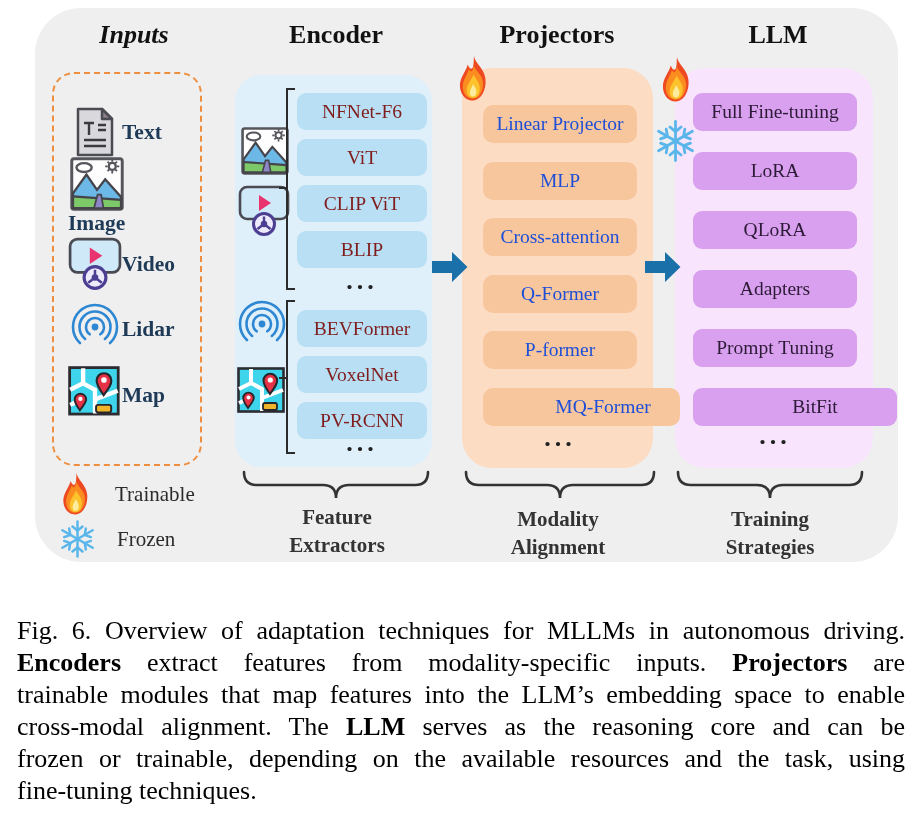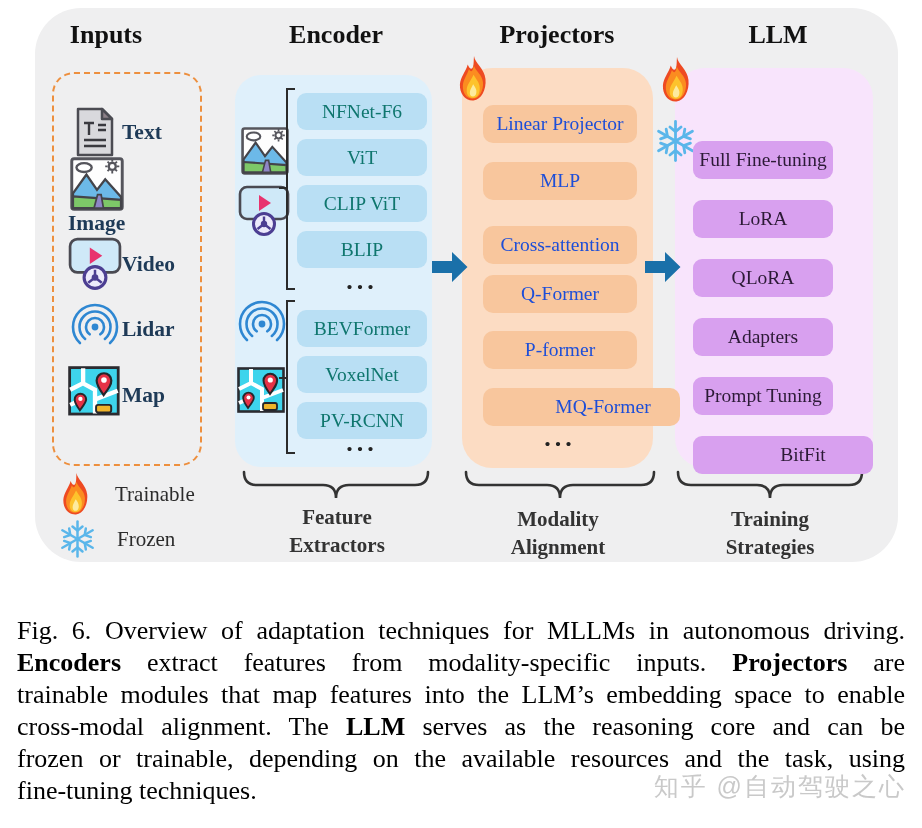--- a/index.html
+++ b/index.html
@@ -3,35 +3,35 @@
 <meta charset="utf-8">
 <style>
   html,body{margin:0;padding:0;background:#fff;}
   #canvas{position:relative;width:922px;height:828px;background:#fff;overflow:hidden;
           font-family:"Liberation Serif", serif;}
   .abs{position:absolute;}
   
   .panel{left:35px;top:8px;width:863px;height:554px;background:#efeff0;border-radius:46px;}
   
   .col-header{top:20px;font-size:26px;font-weight:bold;color:#111;text-align:center;}
-  .h-inputs{left:36px;width:140px;}
+  .h-inputs{left:64px;width:140px;font-style:italic;}
   .h-encoder{left:266px;width:140px;}
   .h-projectors{left:482px;width:150px;}
   .h-llm{left:703px;width:150px;}
   
   .dashed-box{left:52px;top:72px;width:146px;height:390px;border:2.5px dashed #ed8f3e;border-radius:22px;}
   .enc-container{left:235px;top:75px;width:197px;height:392px;background:#dff0fb;border-radius:26px;}
   .proj-container{left:462px;top:68px;width:191px;height:400px;background:#fcdcc3;border-radius:30px;}
   .llm-container{left:675px;top:68px;width:198px;height:400px;background:#f8e4fc;border-radius:30px;}
   
   .box-item{position:absolute;display:flex;align-items:center;justify-content:center;
             font-size:19.5px;}
-  .enc-item{left:297px;width:130px;height:37px;background:#b9dff4;border-radius:9px;color:#0f766e;}
+  .enc-item{left:297px;width:130px;height:37px;background:#b9dff4;border-radius:9px;color:#7f1d1d;}
   .proj-item{left:483px;width:154px;height:38px;background:#f8c69d;border-radius:10px;color:#1d4ed8;}
-  .llm-item{left:693px;width:140px;height:38px;background:#d8a0ef;border-radius:9px;color:#2c1a36;margin-top:48px;}
+  .llm-item{left:693px;width:164px;height:38px;background:#d8a0ef;border-radius:9px;color:#2c1a36;}
   .dots{font-size:26px;font-weight:bold;letter-spacing:4px;color:#222;text-align:center;height:30px;line-height:30px;}
   
   .input-row{position:absolute;left:68px;height:56px;display:flex;align-items:center;}
   .in-icon{width:54px;display:flex;align-items:center;justify-content:center;flex:0 0 54px;}
   .in-label{font-size:21.5px;font-weight:bold;color:#1e3a57;}
   
   .legend-row{position:absolute;left:59px;display:flex;align-items:center;}
   .legend-icon{display:flex;align-items:center;justify-content:center;}
   .legend-label{margin-left:21px;font-size:21px;font-weight:normal;color:#2b2b2b;}
   
@@ -209,32 +209,31 @@
 
   <div class="abs" id="caption">
       <div class="cap-line"><span>Fig. 6.  Overview of adaptation techniques for MLLMs in autonomous driving.</span></div>
       <div class="cap-line"><span class="cap-b">Encoders</span><span> extract features from modality-specific inputs. </span><span class="cap-b">Projectors</span><span> are</span></div>
       <div class="cap-line"><span>trainable modules that map features into the LLM’s embedding space to enable</span></div>
       <div class="cap-line"><span>cross-modal alignment. The </span><span class="cap-b">LLM</span><span> serves as the reasoning core and can be</span></div>
       <div class="cap-line"><span>frozen or trainable, depending on the available resources and the task, using</span></div>
       <div class="cap-line last"><span>fine-tuning techniques.</span></div>
     </div>
 
-  <div class="abs" id="watermark">知乎 @自动驾驶之心</div>
 
 <div class="box-item enc-item" style="top: 93px;">NFNet-F6</div>
     <div class="box-item enc-item" style="top: 139px;">ViT</div>
     <div class="box-item enc-item" style="top: 185px;">CLIP ViT</div>
     <div class="box-item enc-item" style="top: 231px;">BLIP</div>
     <div class="box-item enc-item" style="top: 310px;">BEVFormer</div>
     <div class="box-item enc-item" style="top: 356px;">VoxelNet</div>
     <div class="box-item enc-item" style="top: 402px;">PV-RCNN</div>
     <div class="box-item proj-item" style="top: 105px;">Linear Projector</div>
     <div class="box-item proj-item" style="top: 162px;">MLP</div>
-    <div class="box-item proj-item" style="top: 226px;">Cross-attention</div>
+    <div class="box-item proj-item" style="top: 218px;">Cross-attention</div>
     <div class="box-item proj-item" style="top: 275px;">Q-Former</div>
     <div class="box-item proj-item" style="top: 331px;">P-former</div>
     <div class="box-item proj-item" style="top: 388px; padding-left: 43px;">MQ-Former</div>
     <div class="box-item llm-item" style="top: 93px;">Full Fine-tuning</div>
     <div class="box-item llm-item" style="top: 152px;">LoRA</div>
     <div class="box-item llm-item" style="top: 211px;">QLoRA</div>
     <div class="box-item llm-item" style="top: 270px;">Adapters</div>
     <div class="box-item llm-item" style="top: 329px;">Prompt Tuning</div>
     <div class="box-item llm-item" style="top: 388px; padding-left: 40px;">BitFit</div>
     <div class="input-row" style="top: 104px;">

